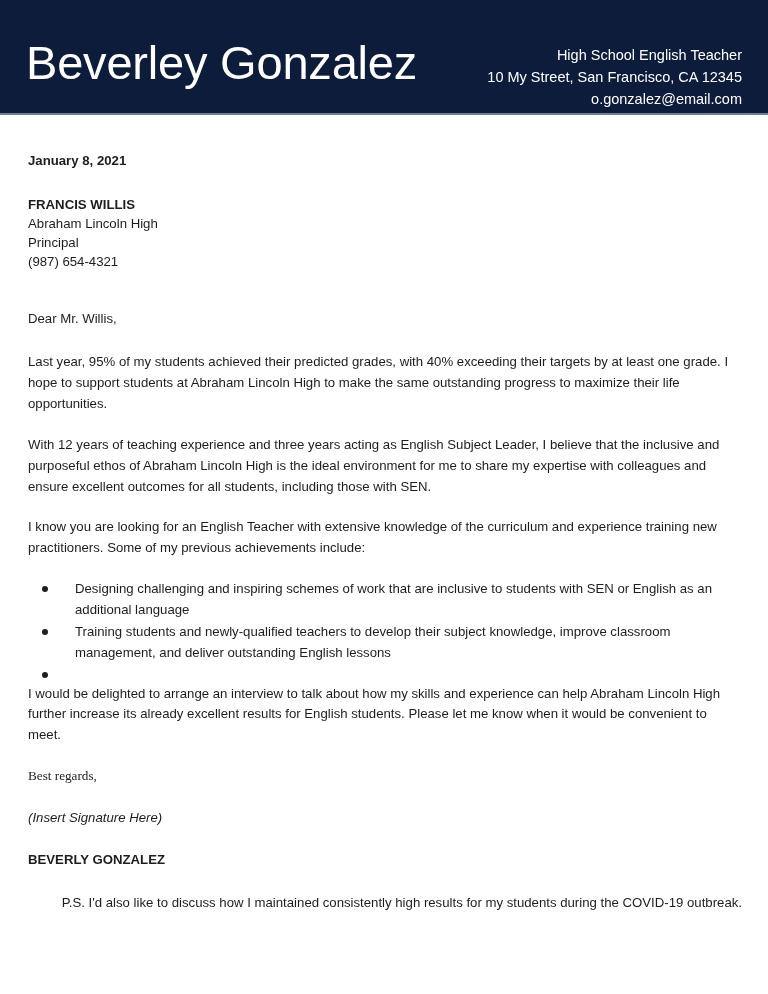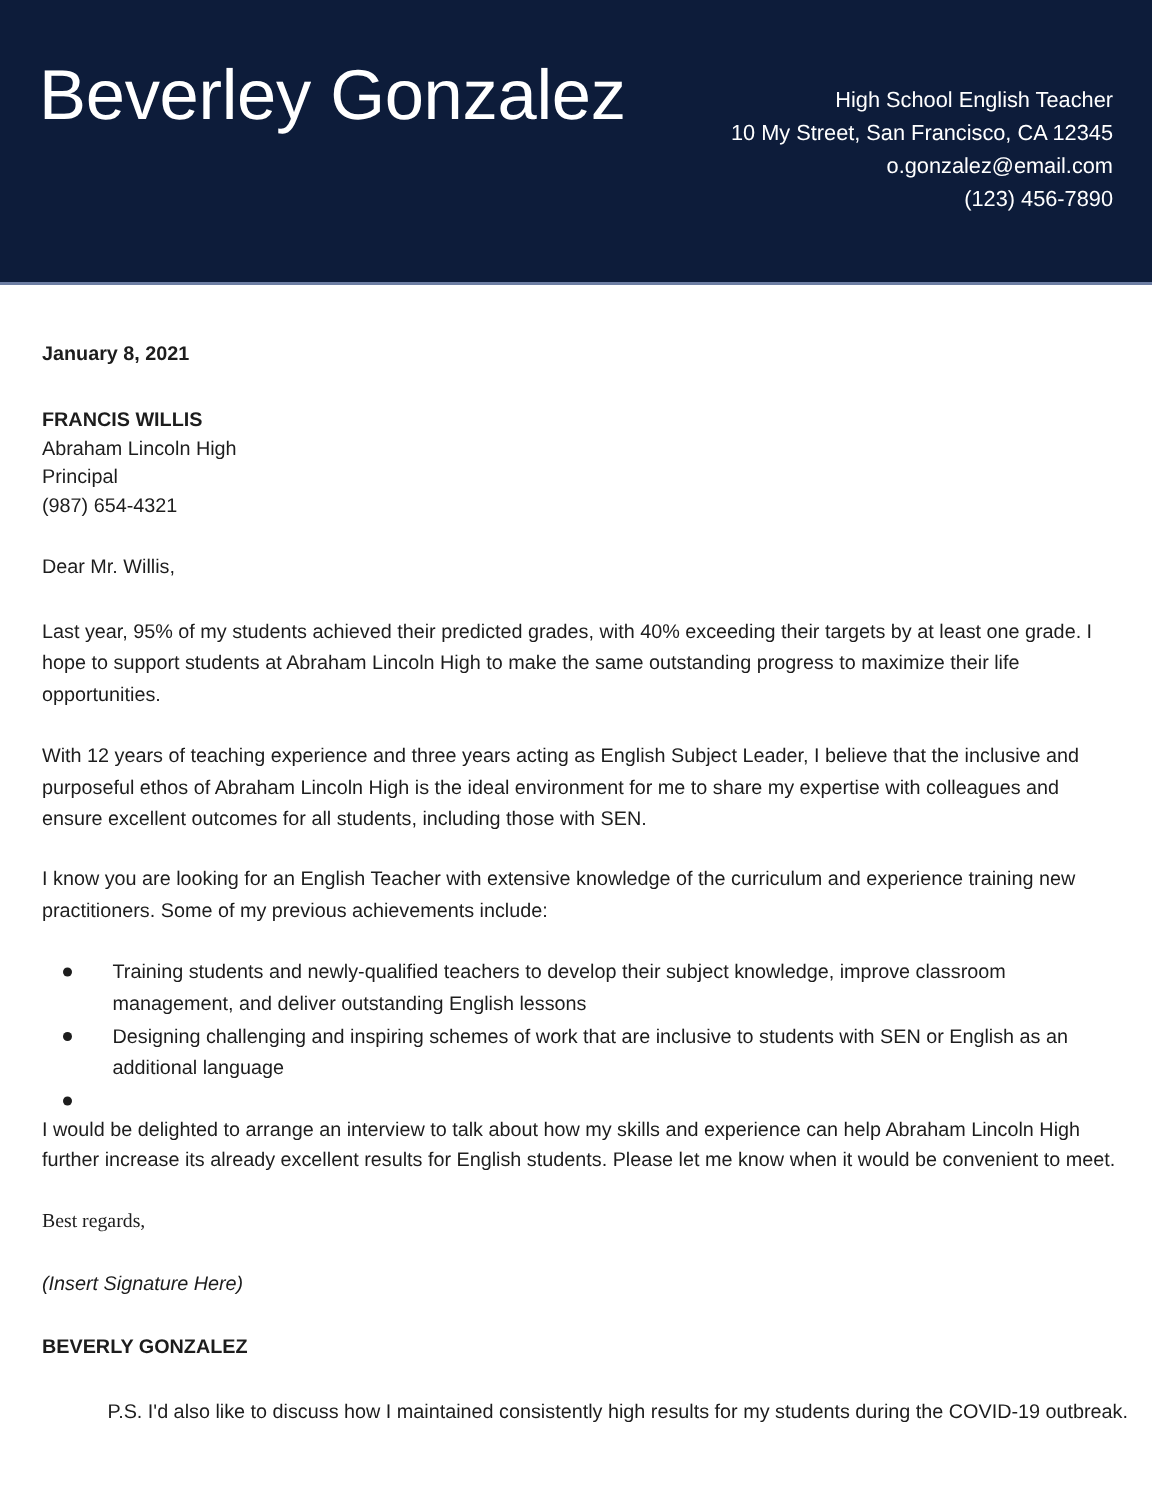--- a/index.html
+++ b/index.html
@@ -18,21 +18,21 @@
   .page {
     position: relative;
     width: 768px;
     height: 994px;
     background: #ffffff;
   }
 
   
   .header {
     position: relative;
-    height: 190px;
+    height: 115px;
     background: #0d1c3a;
     box-sizing: border-box;
     padding: 0 26px;
     display: flex;
     align-items: flex-start;
     justify-content: space-between;
   }
   .header-rule {
     position: absolute;
     left: 0;
@@ -44,46 +44,46 @@
   .header-name {
     margin-top: 38px;
     font-size: 47px;
     line-height: 1.05;
     font-weight: 300;
     letter-spacing: -0.2px;
     color: #ffffff;
     white-space: nowrap;
   }
   .header-contact {
-    margin-top: 56px;
+    margin-top: 44px;
     text-align: right;
     color: #ffffff;
     font-size: 14.5px;
     line-height: 1.52;
   }
   .header-contact div {
     white-space: nowrap;
   }
 
   
   .body {
     box-sizing: border-box;
-    padding: 36px 16px 0 28px;
+    padding: 36px 26px 0 28px;
     font-size: 13.2px;
     line-height: 1.58;
     color: #1d1d1d;
   }
 
   .date {
     font-weight: bold;
     margin-bottom: 23px;
   }
 
   .recipient {
-    margin-bottom: 22px;
+    margin-bottom: 38px;
   }
   .recipient .rec-name {
     font-weight: bold;
   }
   .recipient div {
     line-height: 1.45;
   }
 
   .salutation {
     margin-bottom: 22px;
@@ -164,25 +164,25 @@
 
     <div class="salutation">Dear Mr. Willis,</div>
 
     <p class="para">Last year, 95% of my students achieved their predicted grades, with 40% exceeding their targets by at least one grade. I hope to support students at Abraham Lincoln High to make the same outstanding progress to maximize their life opportunities.</p>
     <p class="para">With 12 years of teaching experience and three years acting as English Subject Leader, I believe that the inclusive and purposeful ethos of Abraham Lincoln High is the ideal environment for me to share my expertise with colleagues and ensure excellent outcomes for all students, including those with SEN.</p>
     <p class="para">I know you are looking for an English Teacher with extensive knowledge of the curriculum and experience training new practitioners. Some of my previous achievements include:</p>
 
     <ul class="bullets">
       <li>
         <span class="bullet-dot"></span>
-        <span>Training students and newly-qualified teachers to develop their subject knowledge, improve classroom management, and deliver outstanding English lessons</span>
+        <span>Designing challenging and inspiring schemes of work that are inclusive to students with SEN or English as an additional language</span>
       </li>
       <li>
         <span class="bullet-dot"></span>
-        <span>Designing challenging and inspiring schemes of work that are inclusive to students with SEN or English as an additional language</span>
+        <span>Training students and newly-qualified teachers to develop their subject knowledge, improve classroom management, and deliver outstanding English lessons</span>
       </li>
       <li>
         <span class="bullet-dot"></span>
       </li>
     </ul>
 
     <p class="para">I would be delighted to arrange an interview to talk about how my skills and experience can help Abraham Lincoln High further increase its already excellent results for English students. Please let me know when it would be convenient to meet.</p>
 
     <p class="closing">Best regards,</p>
 

